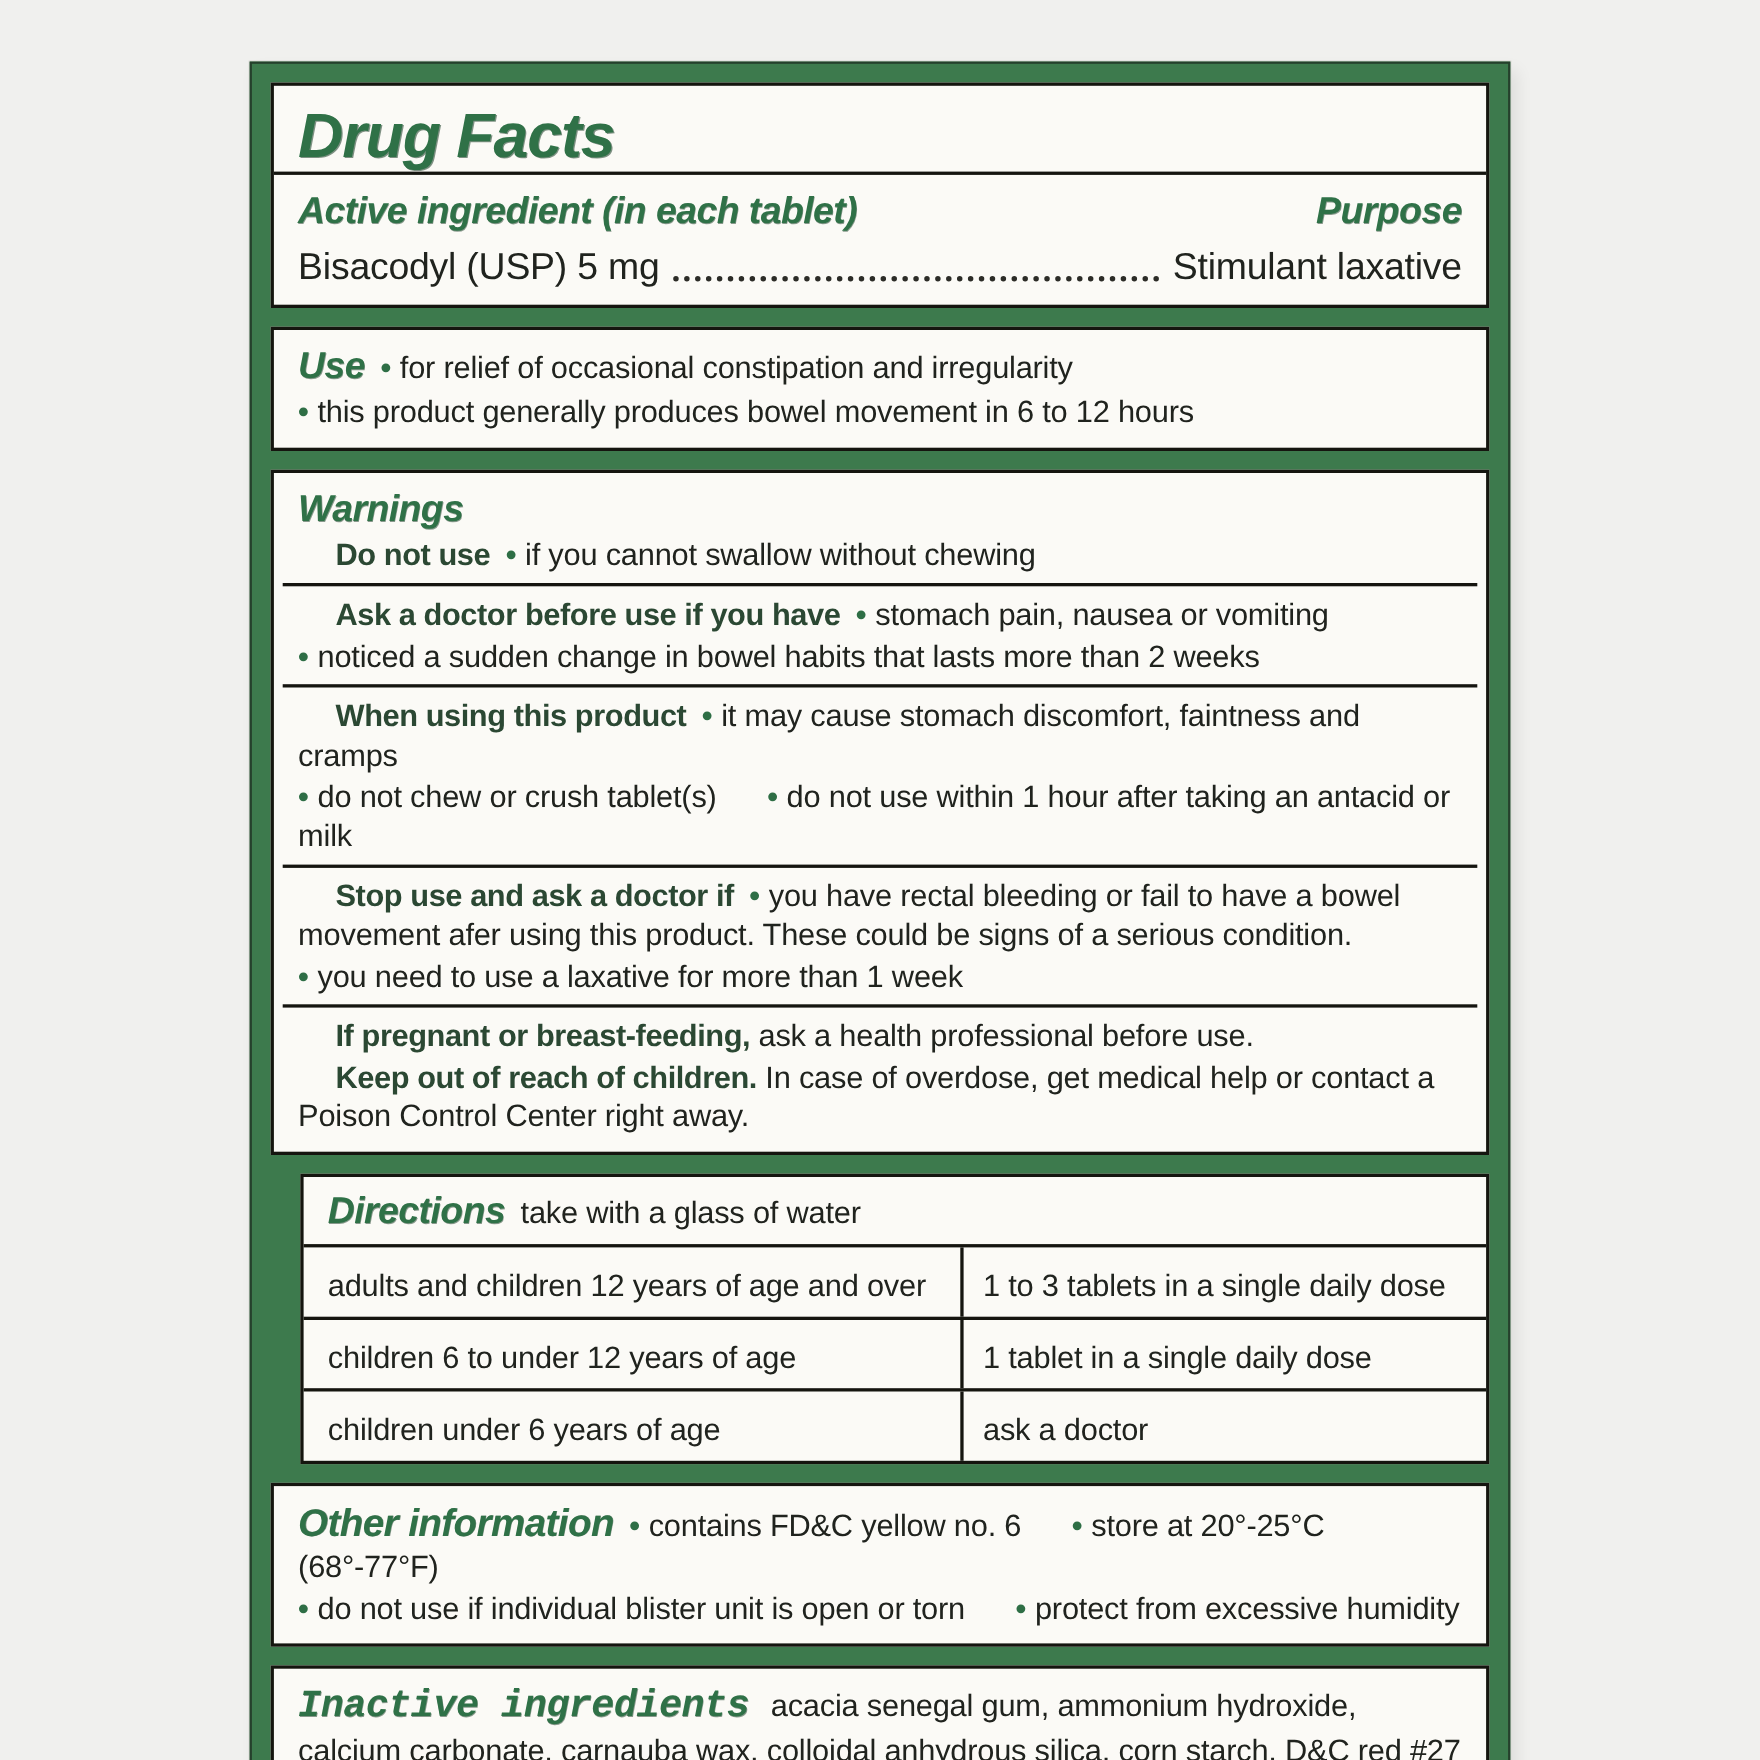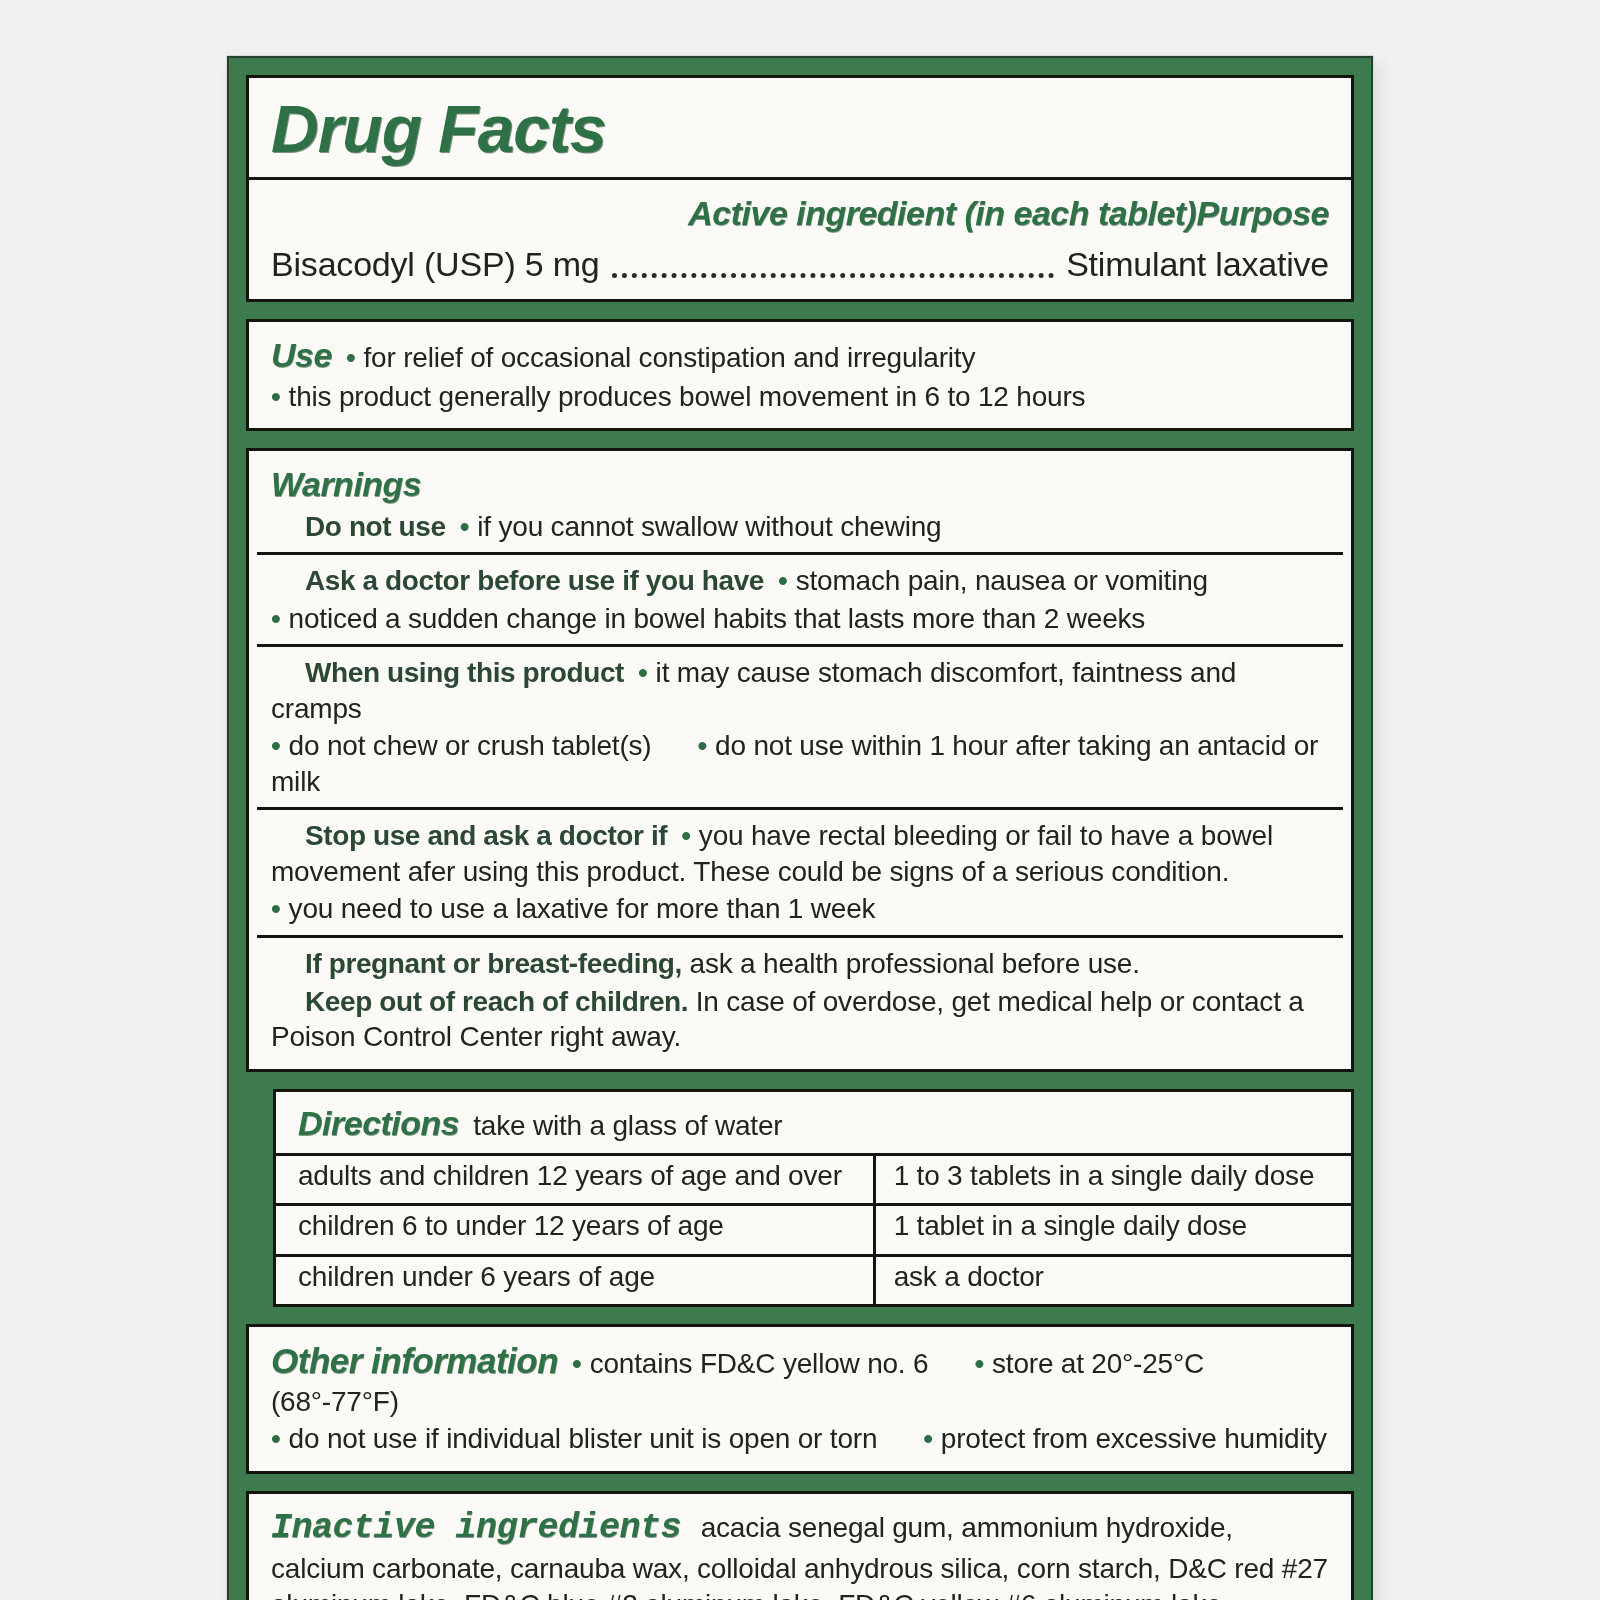--- a/index.html
+++ b/index.html
@@ -33,46 +33,46 @@
     background:var(--panel);
     border:3px solid var(--line);
     padding:10px 22px 12px;
     font-size:28px;
     line-height:1.27;
     letter-spacing:-0.2px;
   }
   h1{
     font-style:italic;
     font-weight:bold;
-    font-size:66px;
+    font-size:57px;
     line-height:1.08;
     color:var(--heading-green);
     text-shadow:1px 1px 0 rgba(22,56,34,0.55);
     letter-spacing:-1px;
-    margin:6px 0 12px;
+    margin:6px 0 0;
   }
   .h2{
     font-style:italic;
     font-weight:bold;
     font-size:34px;
     color:var(--heading-green);
     text-shadow:0.5px 0.5px 0 rgba(22,56,34,0.5);
     letter-spacing:-0.5px;
   }
   .runin{margin-right:14px;}
   .sep{
     border:none;
     border-top:3px solid var(--line);
     margin:8px -14px;
     height:0;
   }
   .sep.flush{margin:0 -22px;}
   .heads-row{
     display:flex;
-    justify-content:flex-end;
+    justify-content:space-between;
     align-items:baseline;
     margin-top:12px;
   }
   .dot-row{
     display:flex;
     align-items:flex-end;
     margin-top:8px;
     font-size:34px;
   }
   .leader{
@@ -98,21 +98,21 @@
   
   .panel--directions{padding:10px 0 0;margin-left:27px;}
   .dir-head{padding:0 22px 8px;}
   .dir-note{font-size:28px;}
   .dtable{border-top:3px solid var(--line);}
   .drow{
     display:grid;
     grid-template-columns:55.5% 44.5%;
   }
   .drow + .drow{border-top:3px solid var(--line);}
-  .dcell{padding:2px 10px 10px 22px;}
+  .dcell{padding:17px 10px 10px 22px;}
   .dcell.dose{border-left:3px solid var(--line);padding-left:18px;}
   
   .panel--other .h2{font-size:35px;}
   
   .panel--inactive{line-height:1.28;}
   .panel--inactive .h2{font-size:35px;margin-right:12px;font-family:Liberation Mono, monospace;}
 </style>
 </head>
 <body>
 

